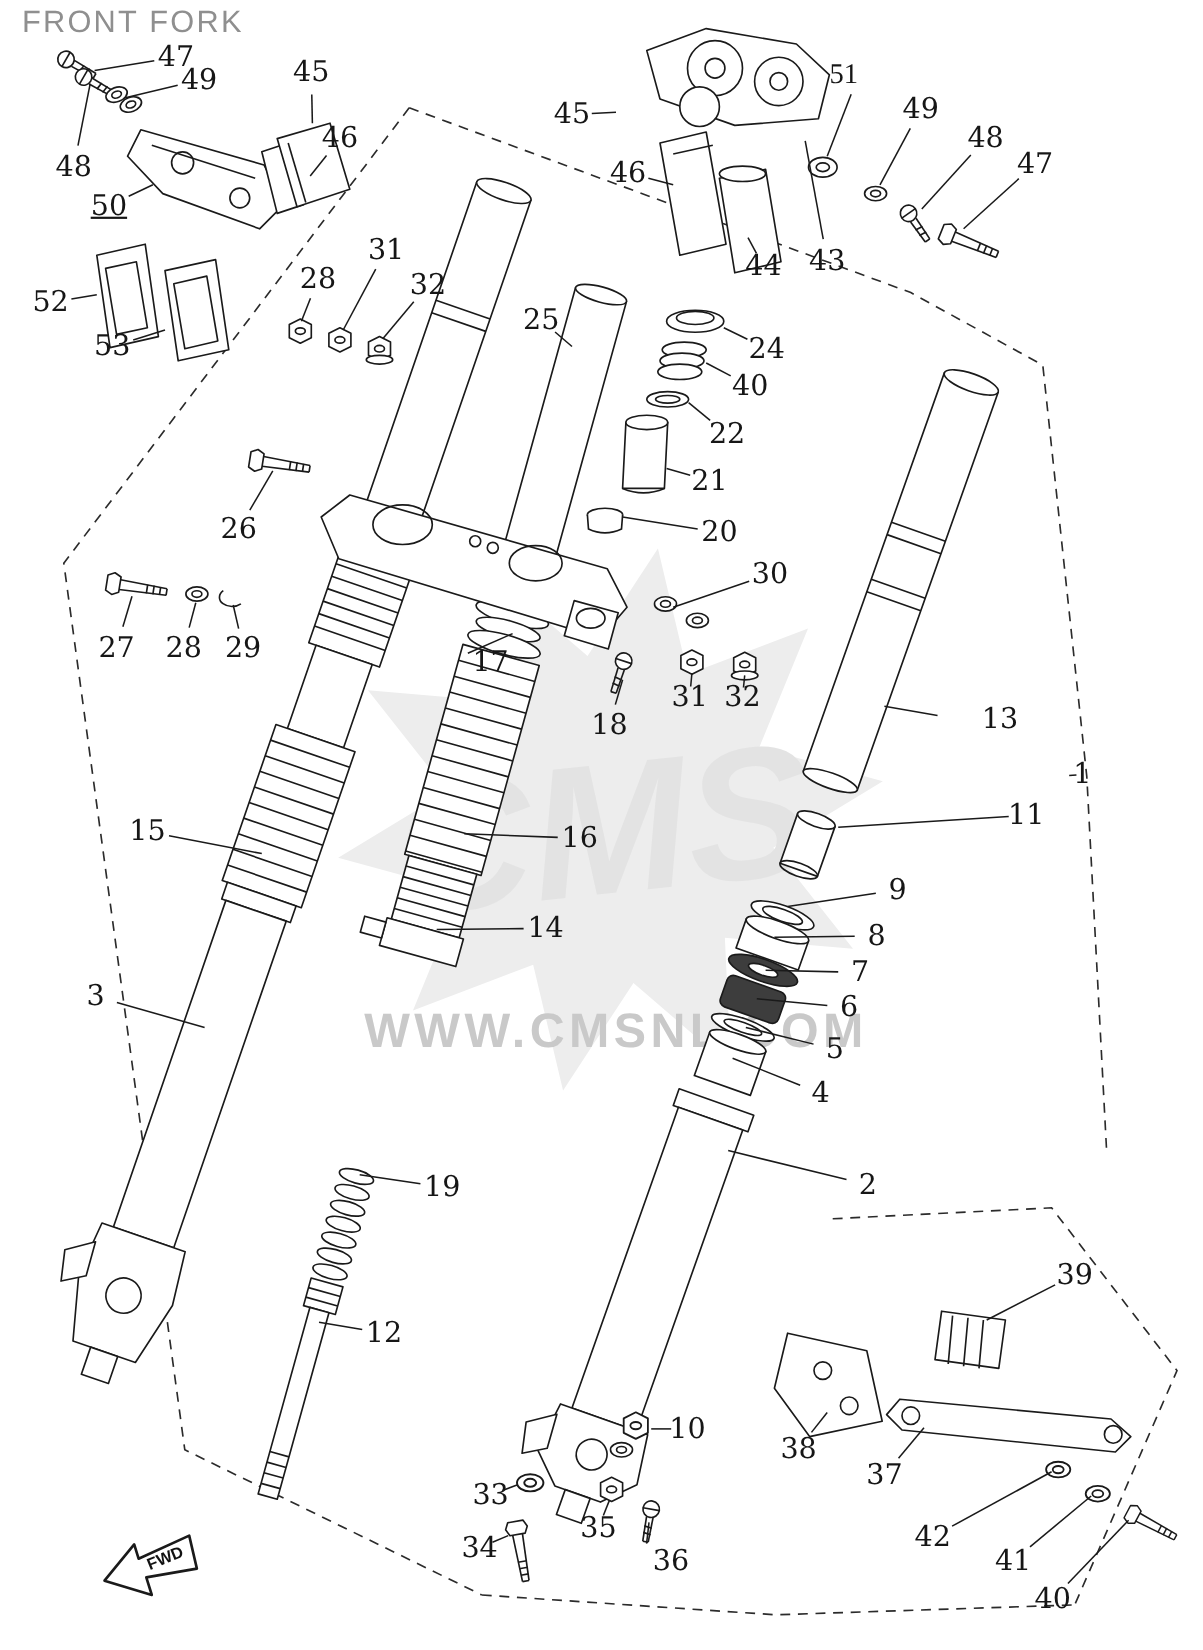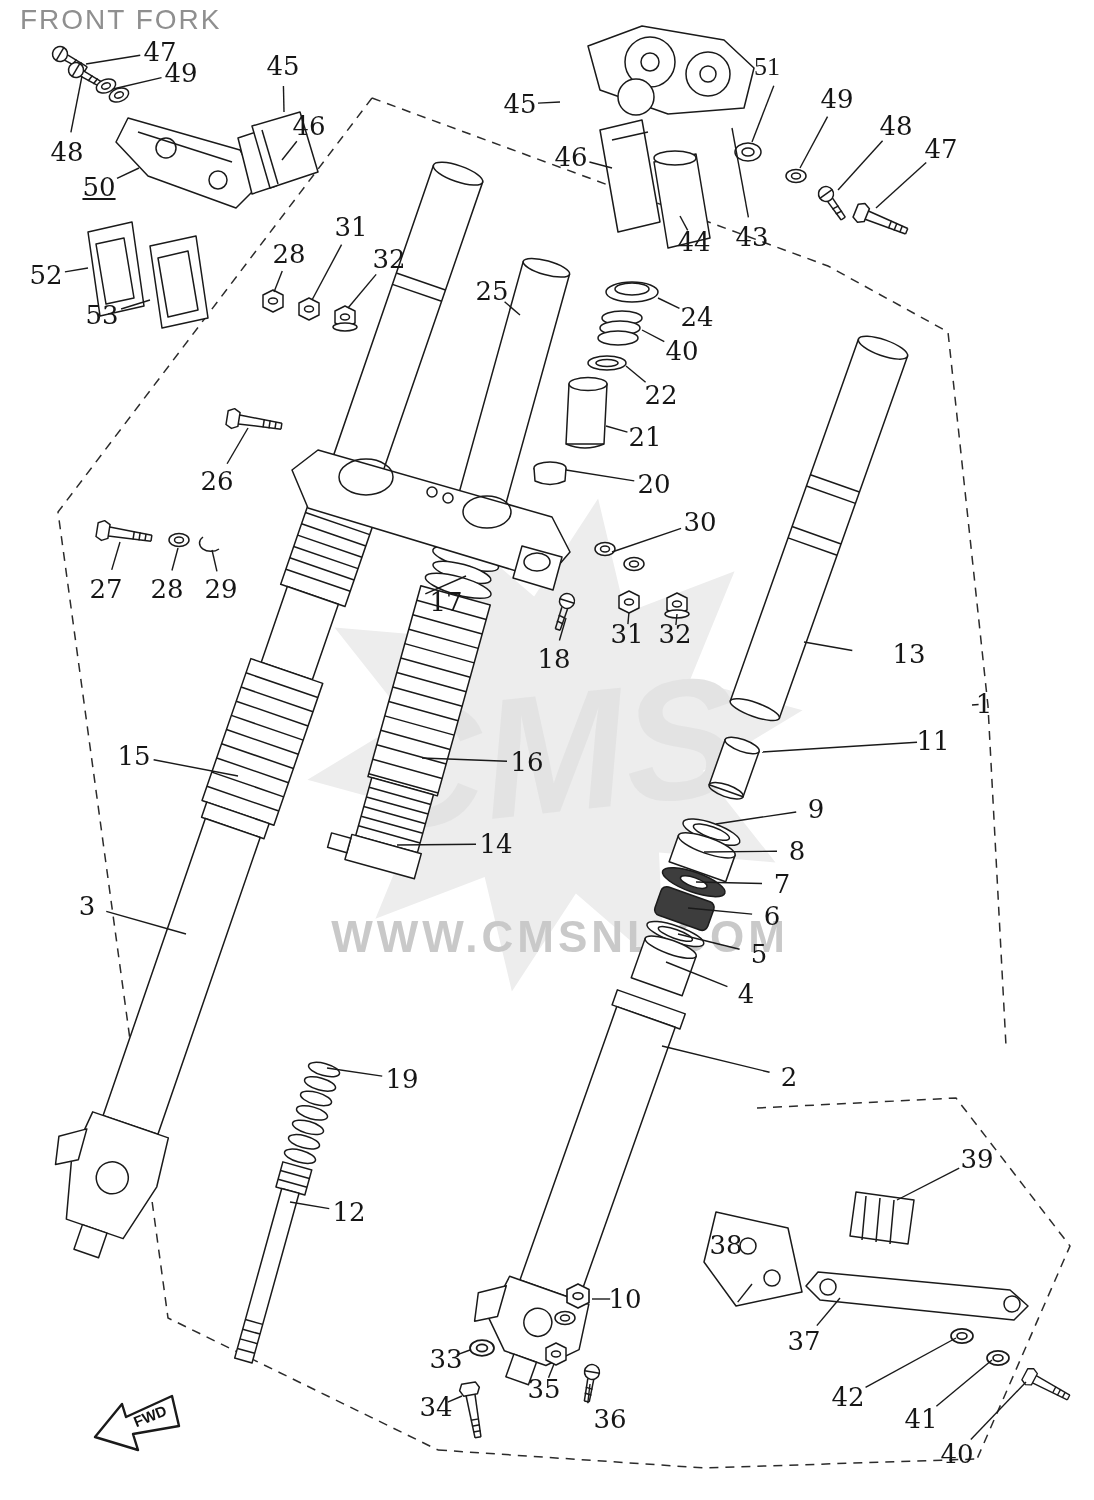--- a/index.html
+++ b/index.html
@@ -347,21 +347,21 @@
       <div class="callout" style="left: 772px; top: 916px;">6</div>
       <div class="callout" style="left: 759px; top: 954px;">5</div>
       <div class="callout" style="left: 746px; top: 994px;">4</div>
       <div class="callout" style="left: 87px; top: 906px;">3</div>
       <div class="callout" style="left: 789px; top: 1077px;">2</div>
       <div class="callout" style="left: 984px; top: 704px;">1</div>
       <div class="callout" style="left: 402px; top: 1079px;">19</div>
       <div class="callout" style="left: 349px; top: 1212px;">12</div>
       <div class="callout" style="left: 625px; top: 1299px;">10</div>
       <div class="callout" style="left: 977px; top: 1159px;">39</div>
-      <div class="callout" style="left: 726px; top: 1245px;">38</div>
+      <div class="callout" style="left: 726px; top: 1317px;">38</div>
       <div class="callout" style="left: 804px; top: 1341px;">37</div>
       <div class="callout" style="left: 446px; top: 1359px;">33</div>
       <div class="callout" style="left: 436px; top: 1407px;">34</div>
       <div class="callout" style="left: 544px; top: 1389px;">35</div>
       <div class="callout" style="left: 598px; top: 1419px; margin-left: 12px;">36</div>
       <div class="callout" style="left: 848px; top: 1397px;">42</div>
       <div class="callout" style="left: 921px; top: 1419px;">41</div>
       <div class="callout" style="left: 957px; top: 1454px;">40</div>
     </div>
 

